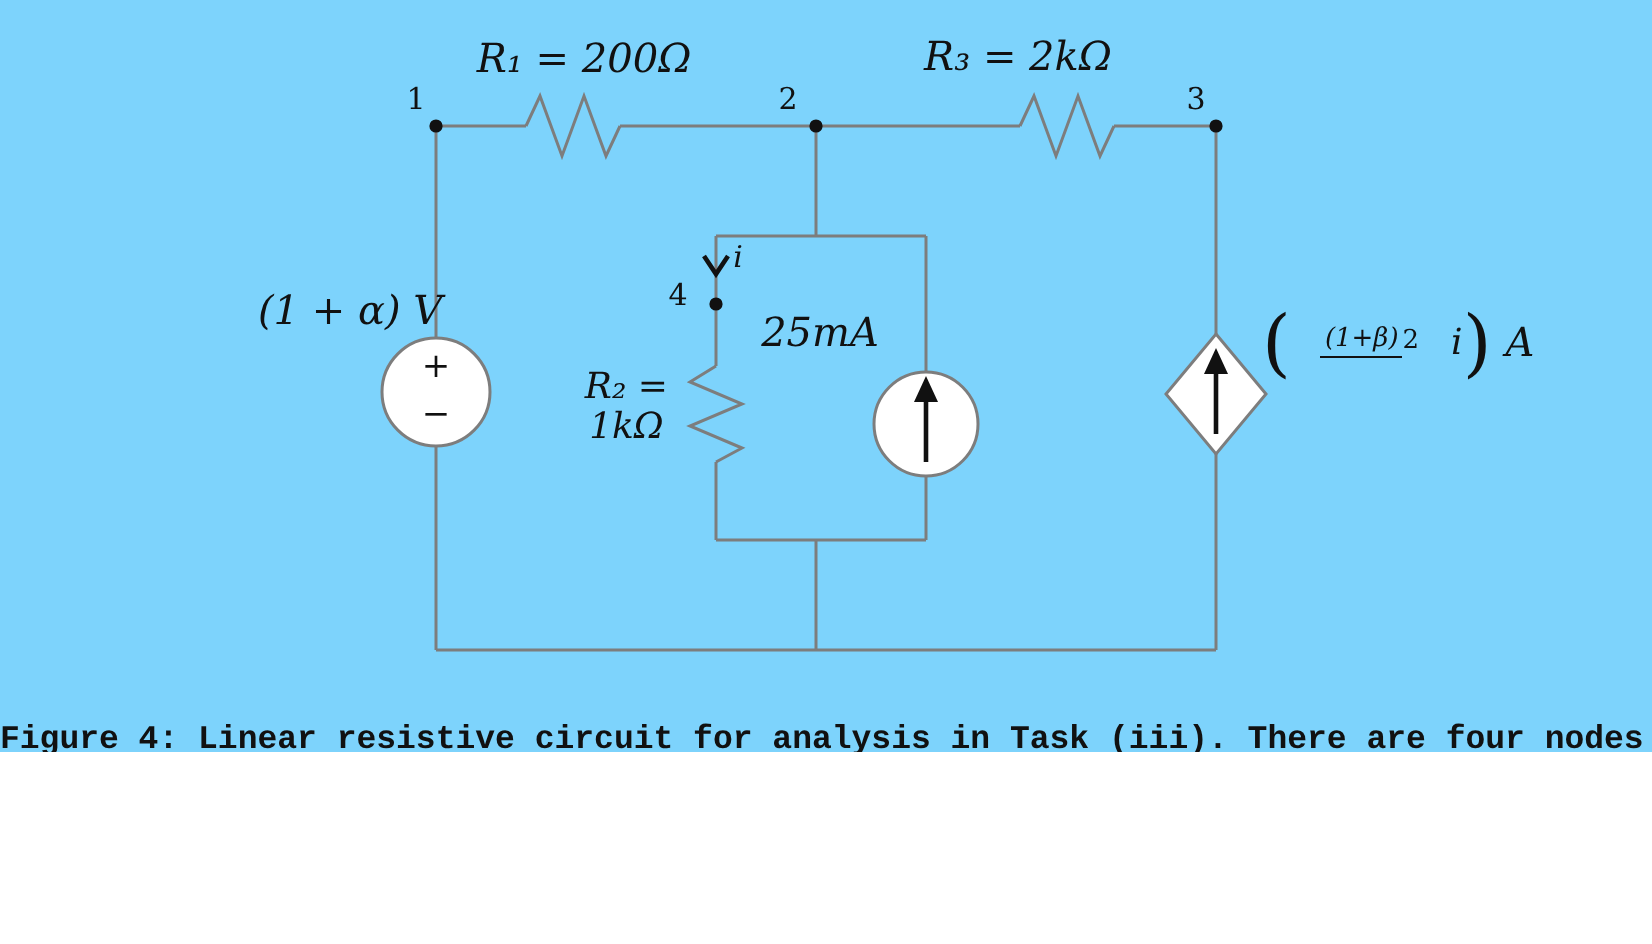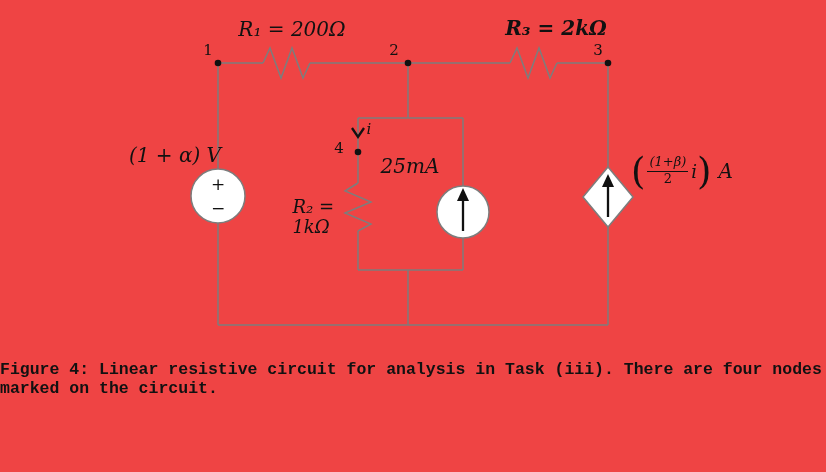--- a/index.html
+++ b/index.html
@@ -3,22 +3,22 @@
 <meta charset="utf-8">
 <style>
   html, body {
     margin: 0;
     padding: 0;
     background: #ffffff;
   }
   #canvas {
     position: relative;
     width: 826px;
-    height: 472px;
-    background: #ef4444;
+    height: 376px;
+    background: #7dd3fc;
     overflow: hidden;
     font-family: "DejaVu Serif", serif;
     color: var(--ink, #111111);
   }
   svg.circuit {
     position: absolute;
     left: 0;
     top: 0;
   }
   .w {
@@ -60,22 +60,22 @@
     font-style: normal;
     font-size: 17px;
   }
   .i-lbl {
     font-style: italic;
     font-size: 15px;
   }
   .r2-label {
     position: absolute;
     right: 492px;
-    top: 197px;
-    text-align: left;
+    top: 184px;
+    text-align: center;
     line-height: 1.1;
     font-size: 18px;
     font-style: italic;
     color: var(--ink, #111111);
   }
   .r2-label div { white-space: nowrap; }
   .dep-label {
     position: absolute;
     left: 631px;
     top: 149px;
@@ -85,23 +85,23 @@
     color: var(--ink, #111111);
   }
   .big-paren {
     font-size: 37px;
     font-style: normal;
     line-height: 1;
     font-family: "DejaVu Serif", serif;
   }
   .frac {
     display: inline-flex;
-    flex-direction: column;
+    flex-direction: row;
     align-items: center;
-    margin: 0 2px;
+    margin: 0 15px;
     line-height: 1.15;
   }
   .frac .num {
     font-size: 13px;
     font-style: italic;
     border-bottom: 1.3px solid var(--ink, #111111);
     padding: 0 2px 1px 2px;
   }
   .frac .den {
     font-size: 13px;
@@ -178,21 +178,21 @@
 
     <g>
       <circle class="ink-fill" cx="218" cy="63" r="3.3"></circle>
       <circle class="ink-fill" cx="408" cy="63" r="3.3"></circle>
       <circle class="ink-fill" cx="608" cy="63" r="3.3"></circle>
       <circle class="ink-fill" cx="358" cy="152" r="3.3"></circle>
     </g>
   </svg>
 
   <div class="lbl math" style="left:292px; top:29px;">R₁ = 200Ω</div>
-  <div class="lbl math" style="left:556px; top:28px;font-weight:bold;">R₃ = 2kΩ</div>
+  <div class="lbl math" style="left:509px; top:28px;">R₃ = 2kΩ</div>
 
   <div class="lbl node-num" style="left:208px; top:50px;">1</div>
   <div class="lbl node-num" style="left:394px; top:50px;">2</div>
   <div class="lbl node-num" style="left:598px; top:50px;">3</div>
   <div class="lbl node-num" style="left:339px; top:148px;">4</div>
 
   <div class="lbl i-lbl" style="left:369px; top:129px;">i</div>
 
   <div class="lbl math" style="left:148px; top:155px;margin-left:27px;">(1 + α) V</div>
   <div class="lbl sign" style="left:218px; top:184px;">+</div>

